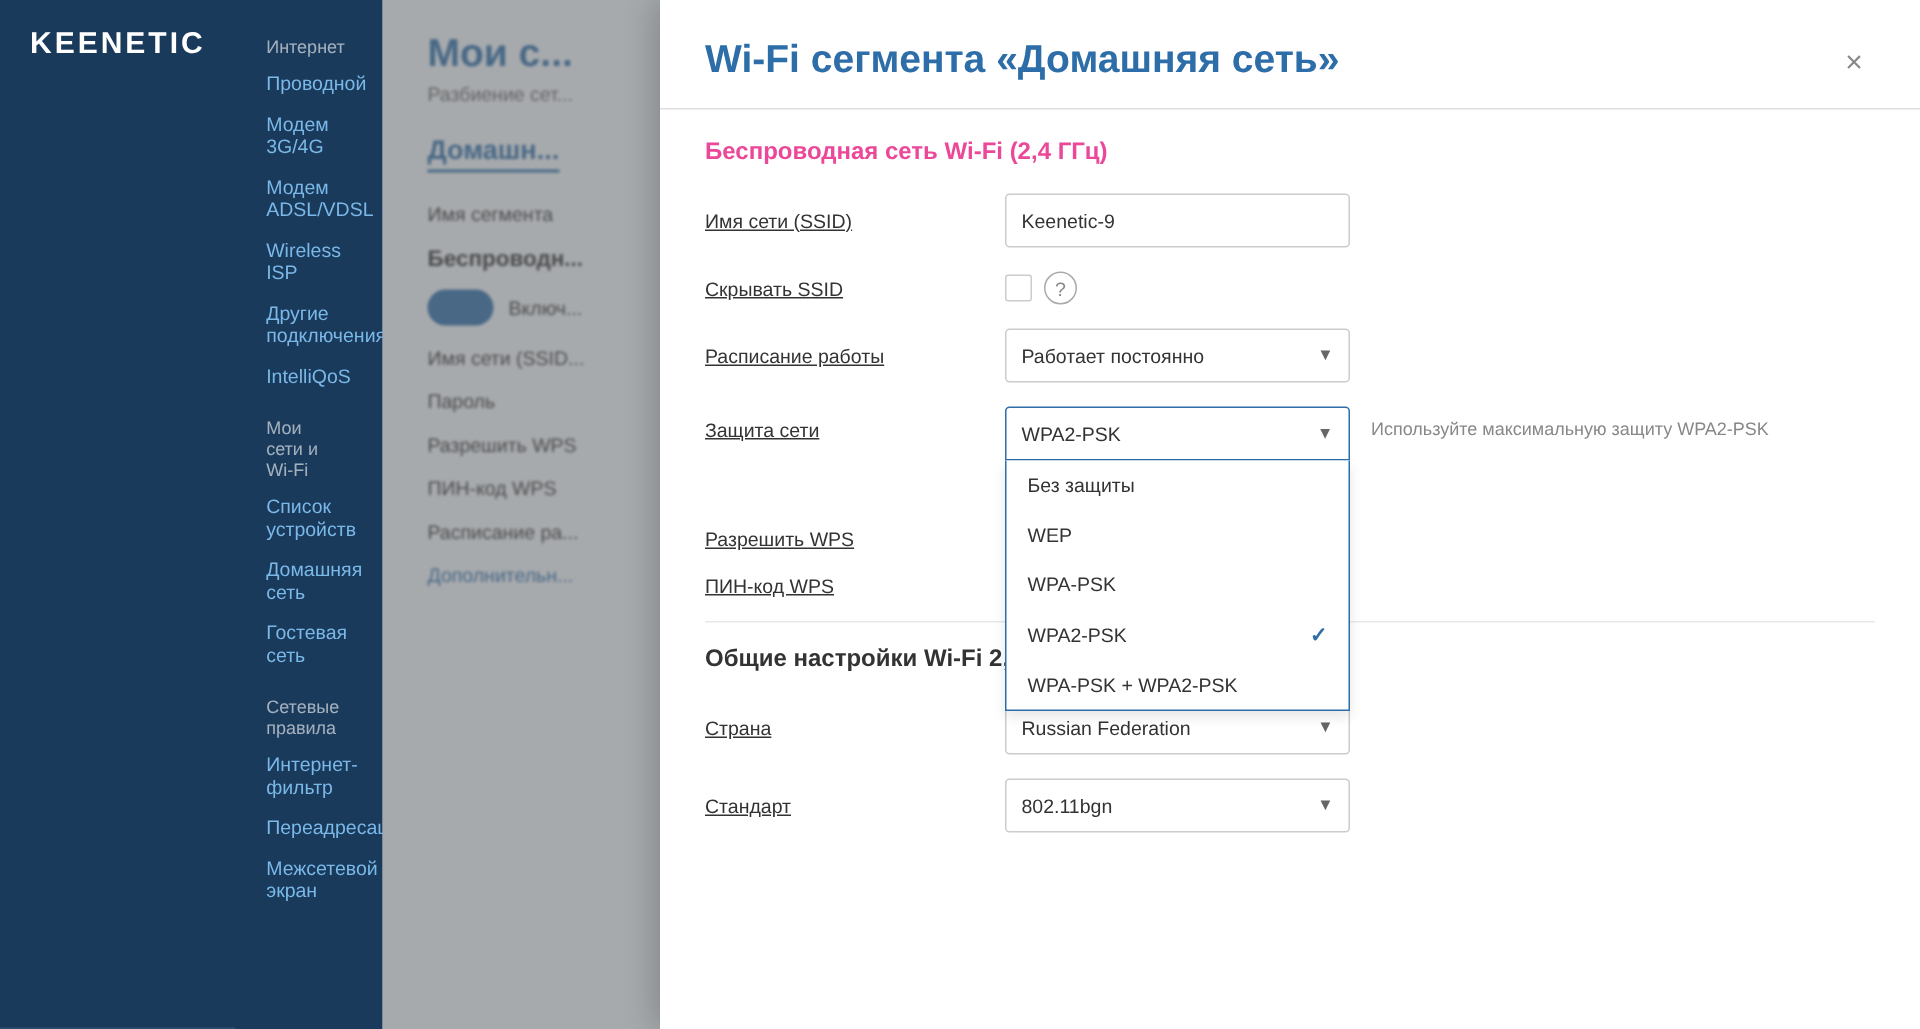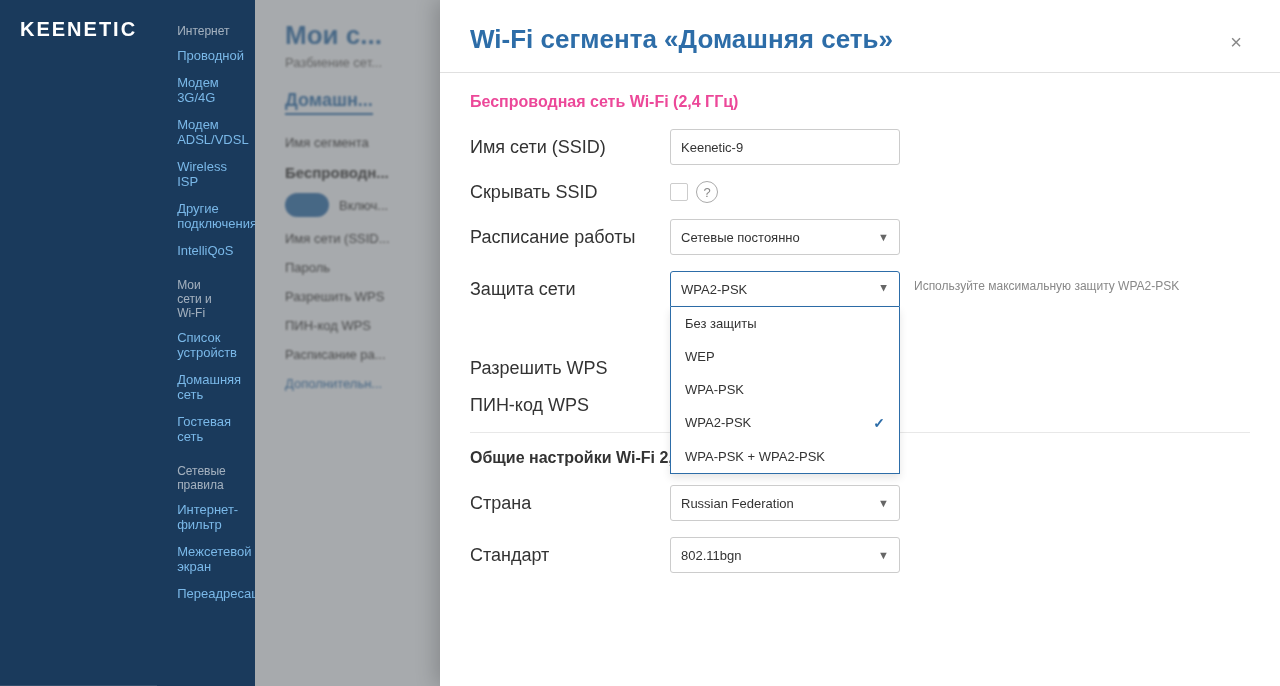--- a/index.html
+++ b/index.html
@@ -156,23 +156,24 @@
       margin-bottom: 18px;
     }
     .form-row {
       display: flex;
       align-items: center;
       margin-bottom: 16px;
       position: relative;
     }
     .form-label {
       color: #333;
-      font-size: 18px;
+      font-size: 13px;
       width: 200px;
       flex-shrink: 0;
+      text-decoration: underline;
     }
     .form-input {
       width: 230px;
       height: 36px;
       border: 1px solid #ccc;
       border-radius: 3px;
       padding: 0 10px;
       font-size: 13px;
       color: #333;
       outline: none;
@@ -243,20 +244,21 @@
       border-top: none;
       z-index: 100;
       box-shadow: 0 4px 8px rgba(0,0,0,0.1);
     }
     .dropdown-item {
       padding: 9px 14px;
       font-size: 13px;
       color: #333;
       cursor: pointer;
       display: flex;
+      align-items: center;
       justify-content: space-between;
     }
     .dropdown-item.selected { color: #333; }
     .check-mark {
       color: #2d6da8;
       font-size: 14px;
       font-weight: bold;
     }
     .hint-text {
       color: #888;
@@ -300,22 +302,22 @@
     <a class="nav-item">Другие подключения</a>
     <a class="nav-item">IntelliQoS</a>
 
     <div class="nav-section-label2">Мои сети и Wi-Fi</div>
     <a class="nav-item">Список устройств</a>
     <a class="nav-item">Домашняя сеть</a>
     <a class="nav-item">Гостевая сеть</a>
 
     <div class="nav-section-label2">Сетевые правила</div>
     <a class="nav-item">Интернет-фильтр</a>
+    <a class="nav-item">Переадресация</a>
     <a class="nav-item">Межсетевой экран</a>
-    <a class="nav-item">Переадресация</a>
   </nav>
 </div>
 
 <div class="main-area">
   <div class="main-content">
     <div class="page-title">Мои с...</div>
     <div class="page-subtitle">Разбиение сет...</div>
     <div class="section-link">Домашн...</div>
     <div class="field-row">
       <div class="field-label">Имя сегмента</div>
@@ -364,21 +366,21 @@
         <div class="checkbox-container">
           <div class="form-checkbox"></div>
           <div class="help-icon">?</div>
         </div>
       </div>
 
       <div class="form-row">
         <div class="form-label">Расписание работы</div>
         <div class="select-wrapper">
           <div class="select-display">
-            <span>Сетевые постоянно</span>
+            <span>Работает постоянно</span>
             <span class="chevron">▼</span>
           </div>
         </div>
       </div>
 
       <div class="form-row" style="align-items: flex-start;">
         <div class="form-label" style="padding-top:8px;">Защита сети</div>
         <div style="position:relative;">
           <div class="select-display open">
             <span>WPA2-PSK</span>

